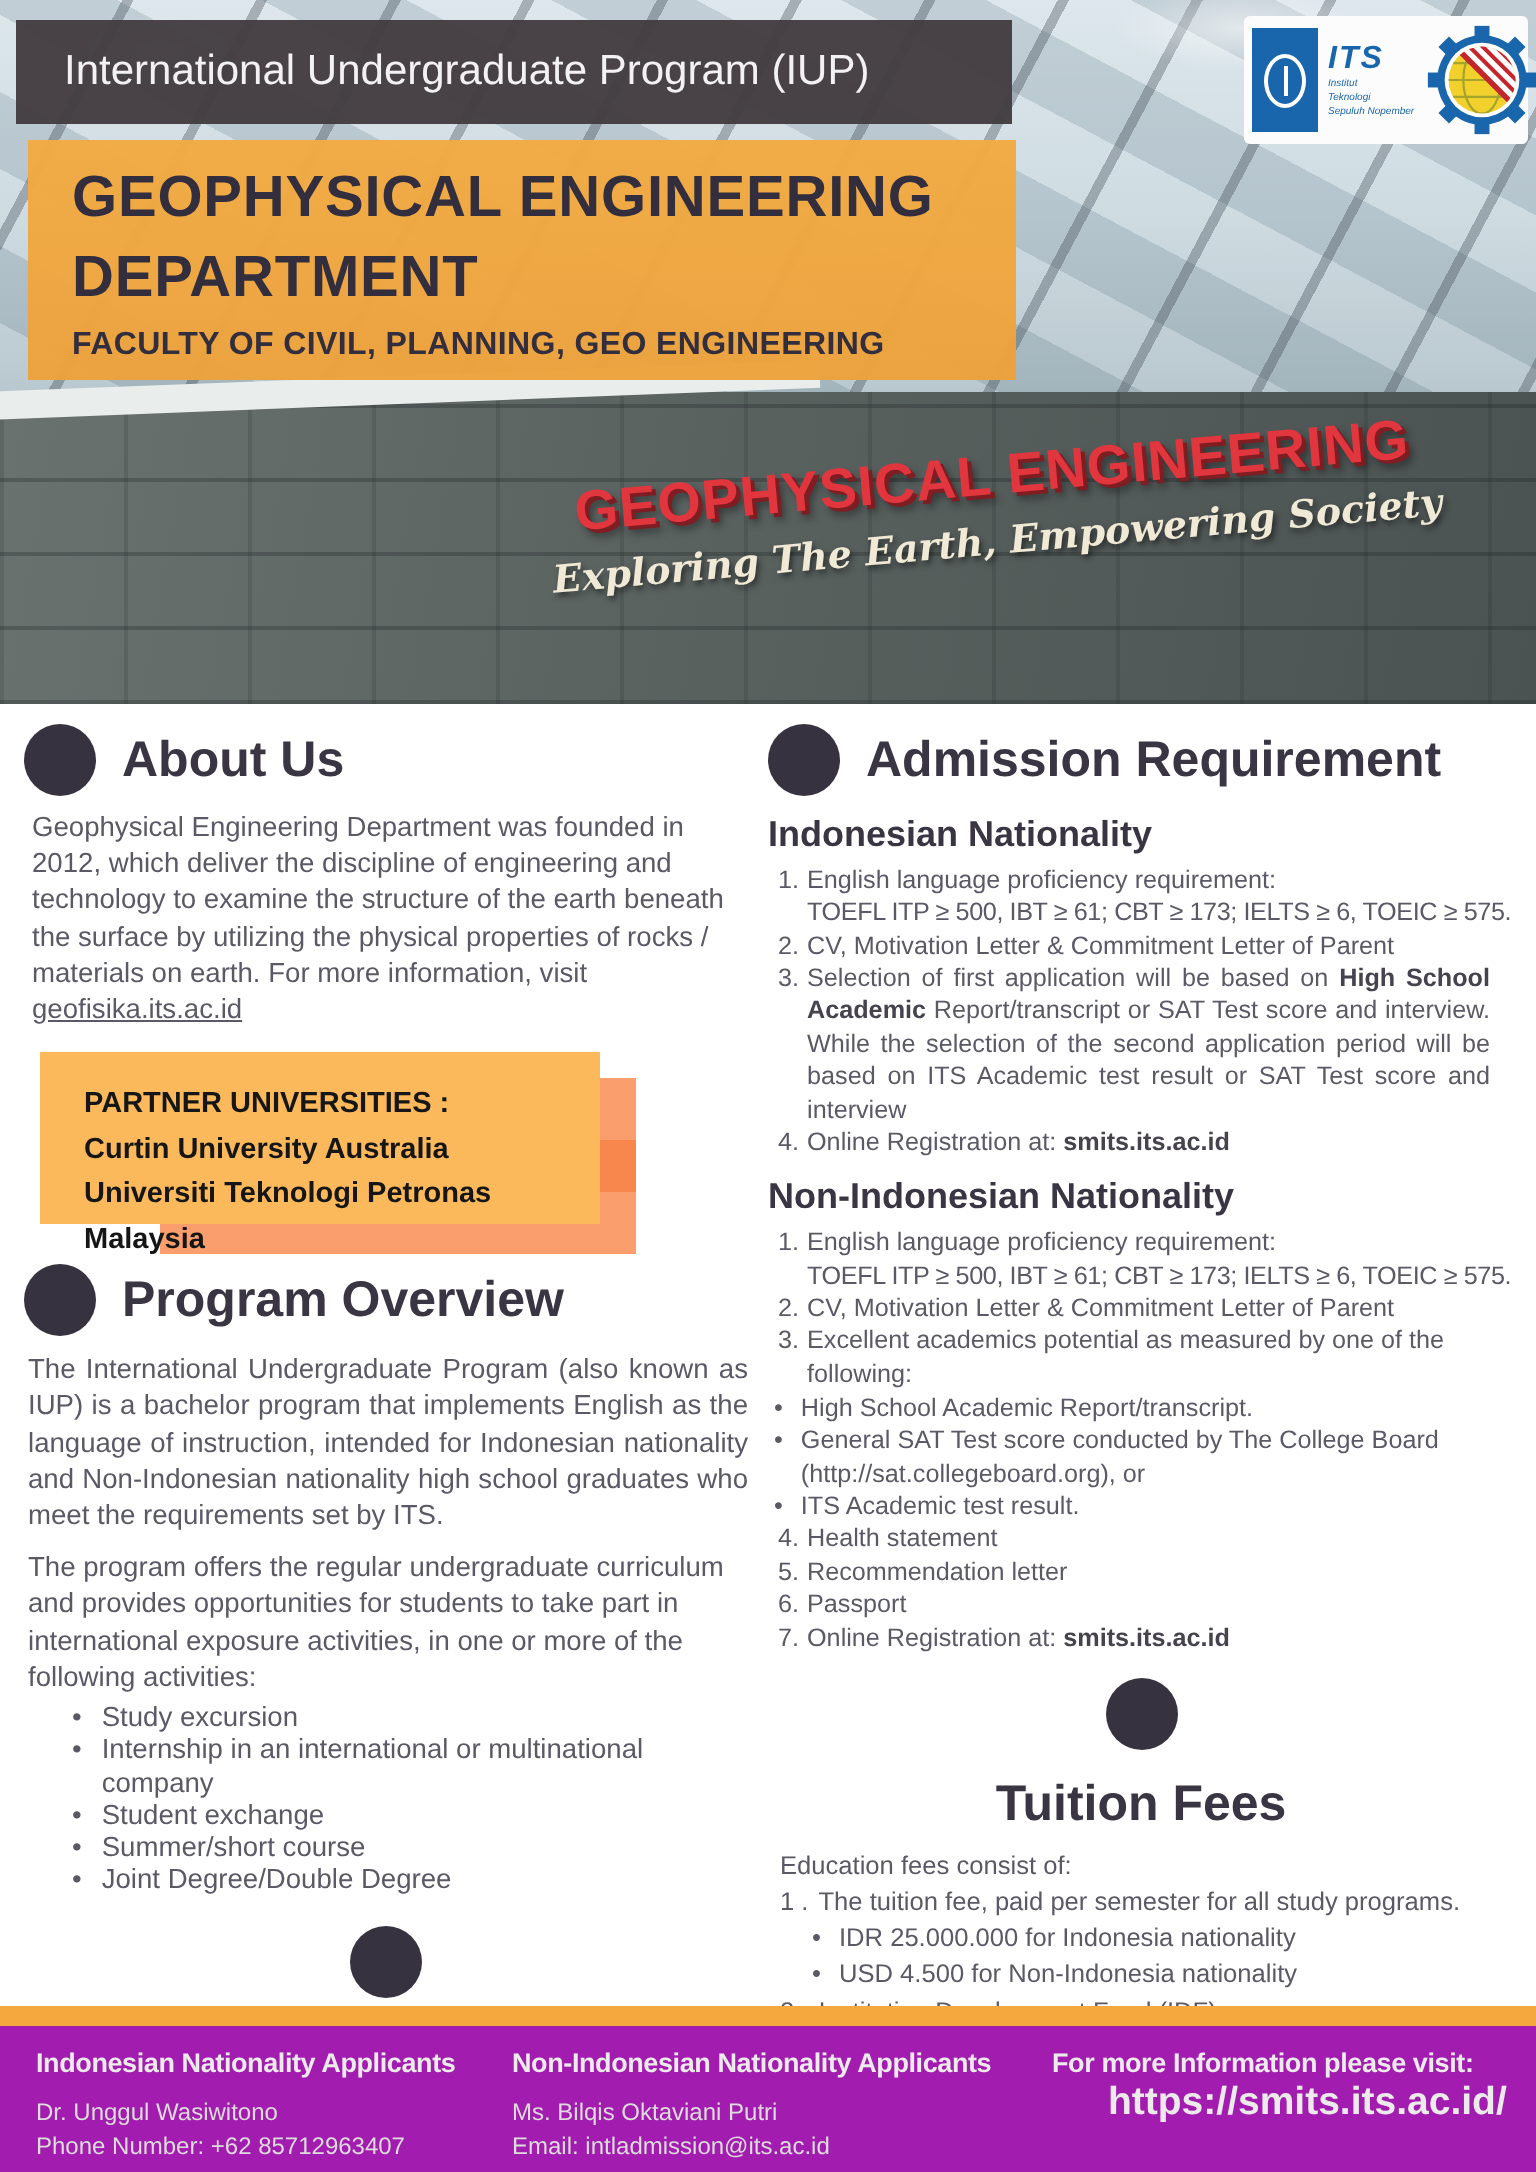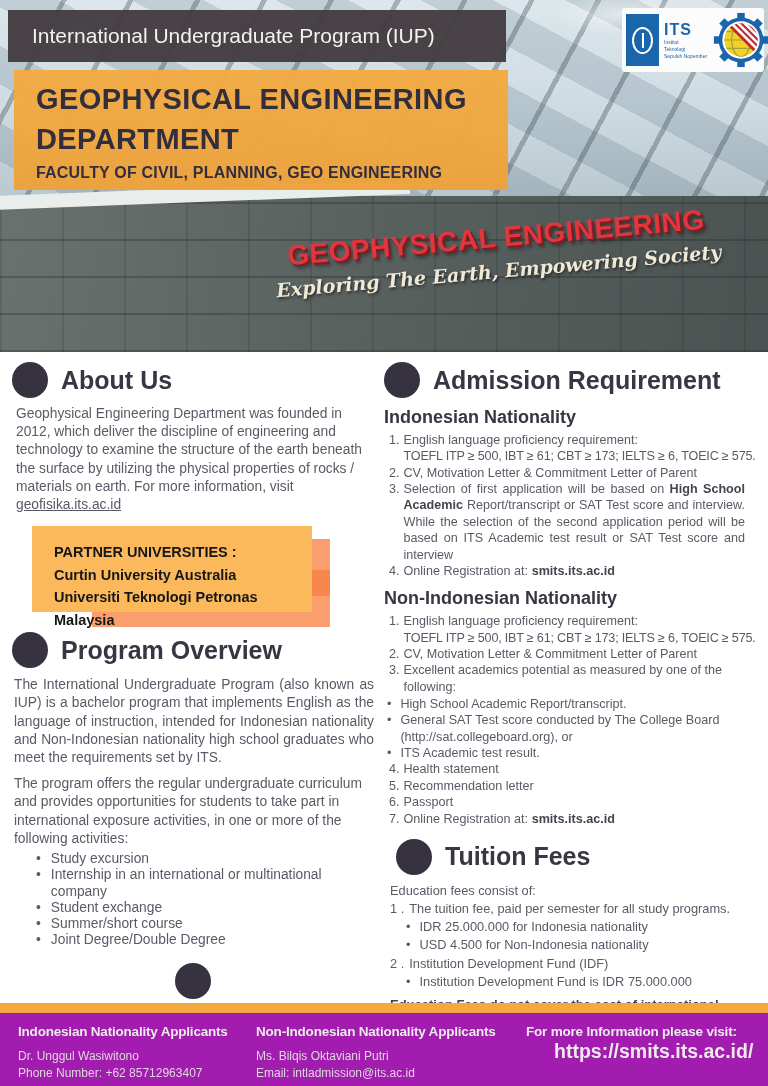--- a/index.html
+++ b/index.html
@@ -26,21 +26,21 @@
   .wall-sign-title { font-size:28px; font-weight:bold; letter-spacing:.5px; color:#e2363e; white-space:nowrap;
     text-shadow:2px 2px 0 #7e1d22, 3px 4px 4px rgba(0,0,0,.45); }
   .wall-sign-tag { margin-top:6px; font-family:"DejaVu Serif", serif; font-style:italic; font-weight:bold;
     font-size:19px; color:#efe9d6; white-space:nowrap; text-shadow:1px 2px 3px rgba(0,0,0,.55); }
 
   .topbar { position:absolute; left:8px; top:10px; width:498px; height:52px; background:rgba(67,60,65,.96);
     display:flex; align-items:center; padding-left:24px; }
   .topbar-text { color:#f3f1f1; font-size:21px; }
 
   .logo-card { position:absolute; right:4px; top:8px; width:142px; height:64px; background:#fcfcfc; border-radius:3px;
-    display:flex; align-items:center; gap:5px; padding:5px 4px; }
+    display:flex; align-items:center; gap:5px; padding:5px 4px;font-style:italic; }
   .its-box { width:33px; height:52px; background:#1a66ad; display:flex; align-items:center; justify-content:center; flex:none; }
   .its-emblem { width:21px; height:27px; border:2px solid #fff; border-radius:50%; position:relative; }
   .its-emblem::after { content:""; position:absolute; left:8px; top:4px; width:2px; height:15px; background:#fff; }
   .its-text { color:#1a66ad; line-height:1; width:44px; flex:none; }
   .its-abbr { font-size:16px; font-weight:bold; letter-spacing:1px; }
   .its-line { font-size:5px; margin-top:2px; }
   .gear-logo { flex:none; }
 
   
   .banner { position:absolute; left:14px; top:70px; width:494px; height:120px;
@@ -54,21 +54,21 @@
   .col-right { flex:1; min-width:0; }
 
   .sh { display:flex; align-items:center; gap:13px; }
   .dot { width:36px; height:36px; border-radius:50%; background:#37323f; flex:none; }
   .st { font-size:25px; font-weight:bold; color:#3a3542; white-space:nowrap; }
 
   .col-left .body { font-size:13.8px; color:#5b5966; line-height:1.32; }
   .about-p { margin:7px 0 0 4px; }
   .about-p a { color:#5b5966; text-decoration:underline; }
 
-  .partner-wrap { position:relative; margin:12px 0 20px 20px; width:280px; height:86px; }
+  .partner-wrap { position:relative; margin:12px 0 20px 8px; width:280px; height:86px; }
   .partner-shadow { position:absolute; left:60px; top:13px; right:-18px; bottom:-15px; background:#f99e6c; }
   .partner-band { position:absolute; right:-18px; top:44px; width:44px; height:26px; background:#f8874e; }
   .partner-main { position:absolute; inset:0; background:#fbb95b; padding:15px 0 0 22px; }
   .partner-main div { font-weight:bold; font-size:14.5px; color:#161616; line-height:1.55; }
 
   .ov-head { margin-top:10px; }
   .just { text-align:justify; }
   .ov-p { margin:8px 0 0 2px; }
   .blist { margin:3px 0 0 24px; }
   .b-row { display:flex; gap:10px; line-height:1.18; font-size:13.8px; color:#5b5966; }
@@ -81,21 +81,21 @@
   .app-hrow .c2 { text-align:center; }
   .subhead { font-size:18px; font-weight:bold; color:#3a3542; margin:9px 0 4px 0; }
   .ni { display:flex; gap:4px; margin-left:5px; font-size:12.6px; color:#5b5966; line-height:1.3; }
   .ni .num { flex:none; }
   .sub { letter-spacing:-.2px; white-space:nowrap; }
   .bold { font-weight:bold; color:#46434f; }
   .dlist { margin:1px 0 0 2px; }
   .d-row { display:flex; gap:9px; font-size:12.6px; color:#5b5966; line-height:1.3; }
   .d-row .b-glyph { margin-left:1px; }
 
-  .tf-head { margin:12px 0 0 12px; }
+  .tf-head { margin:12px 0 0 12px;flex-direction:column; }
   .tf-body { margin:7px 0 0 6px; }
   .tf-line { display:flex; gap:5px; font-size:12.8px; color:#5b5966; line-height:1.42; }
   .tf-bul { display:flex; gap:9px; margin-left:16px; font-size:12.8px; color:#5b5966; line-height:1.42; }
   .tf-note { margin:5px 0 0 0; font-size:13px; font-weight:bold; color:#46434f; line-height:1.4; }
 
   
   .strip { position:absolute; left:0; right:0; bottom:73px; height:10px; background:#f5a83d; }
   .footer { position:absolute; left:0; right:0; bottom:0; height:73px; background:#a21caf; color:#eceaea;
     display:flex; padding:11px 14px 0 18px; }
   .fc1 { width:238px; flex:none; }

